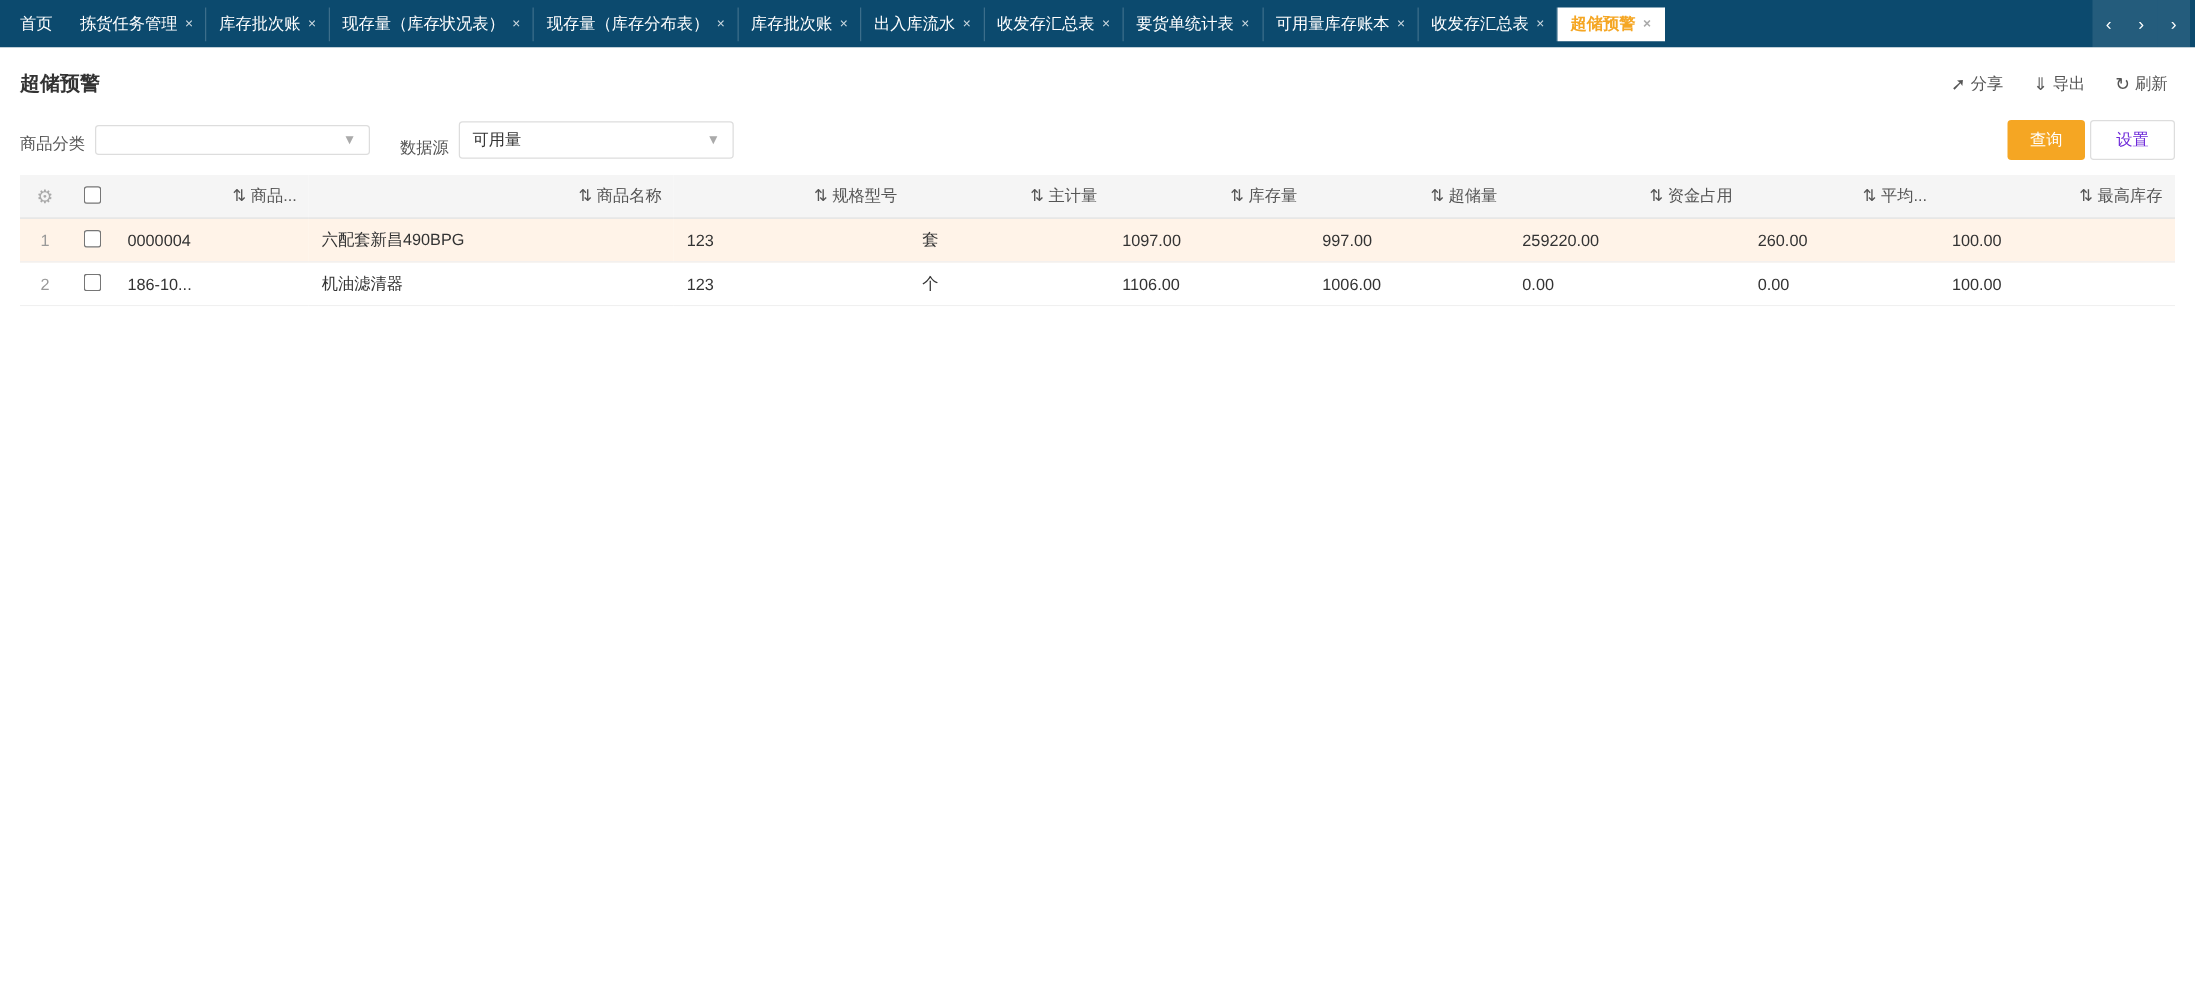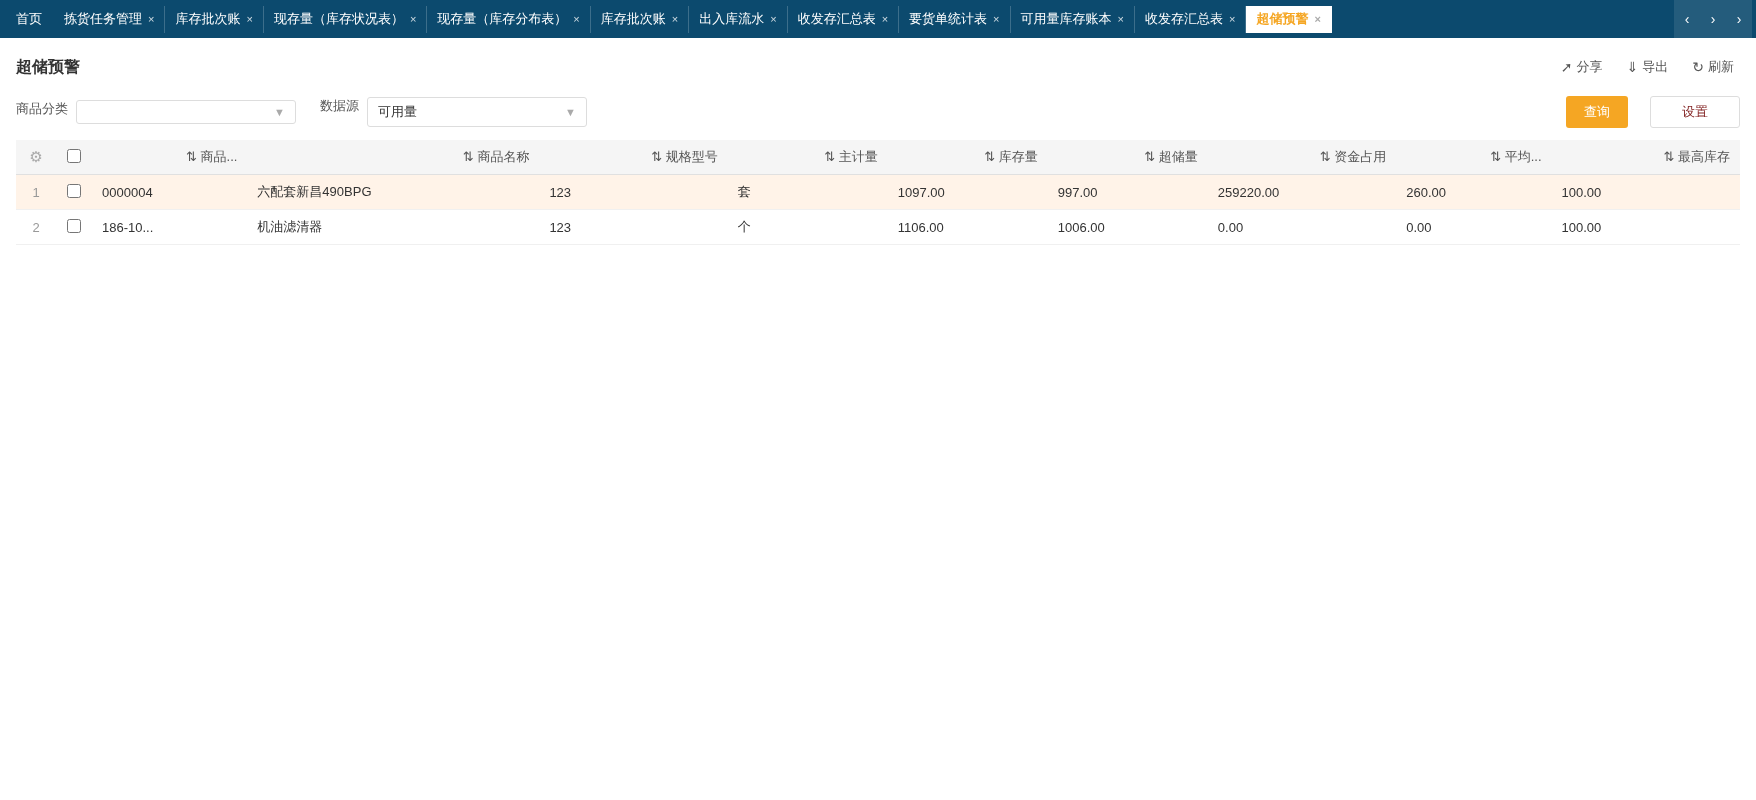--- a/index.html
+++ b/index.html
@@ -101,21 +101,21 @@
 
     
     .filter-row {
       display: flex;
       align-items: center;
       gap: 24px;
       margin-bottom: 12px;
     }
     .filter-item {
       display: flex;
-      align-items: flex-start;
+      align-items: flex-end;
       gap: 8px;
     }
     .filter-label {
       font-size: 13px;
       color: #555;
       white-space: nowrap;
     }
     .filter-select {
       display: flex;
       align-items: center;
@@ -128,37 +128,37 @@
       font-size: 13px;
       color: #333;
       justify-content: space-between;
     }
     .filter-select .chevron { color: #aaa; font-size: 11px; margin-left: 8px; }
 
     
     .action-btns {
       margin-left: auto;
       display: flex;
-      gap: 22px;
+      gap: 4px;
     }
     .btn-query {
       background: #f5a623;
       color: #fff;
       border: none;
       border-radius: 3px;
       padding: 6px 18px;
       font-size: 13px;
       cursor: pointer;
     }
     .btn-settings {
       background: #fff;
-      color: #7f1d1d;
+      color: #6d28d9;
       border: 1px solid #ddd;
       border-radius: 3px;
-      padding: 6px 31px;
+      padding: 6px 20px;
       font-size: 13px;
       cursor: pointer;
     }
 
     
     .table-wrapper {
       width: 100%;
       overflow-x: auto;
     }
     table {

